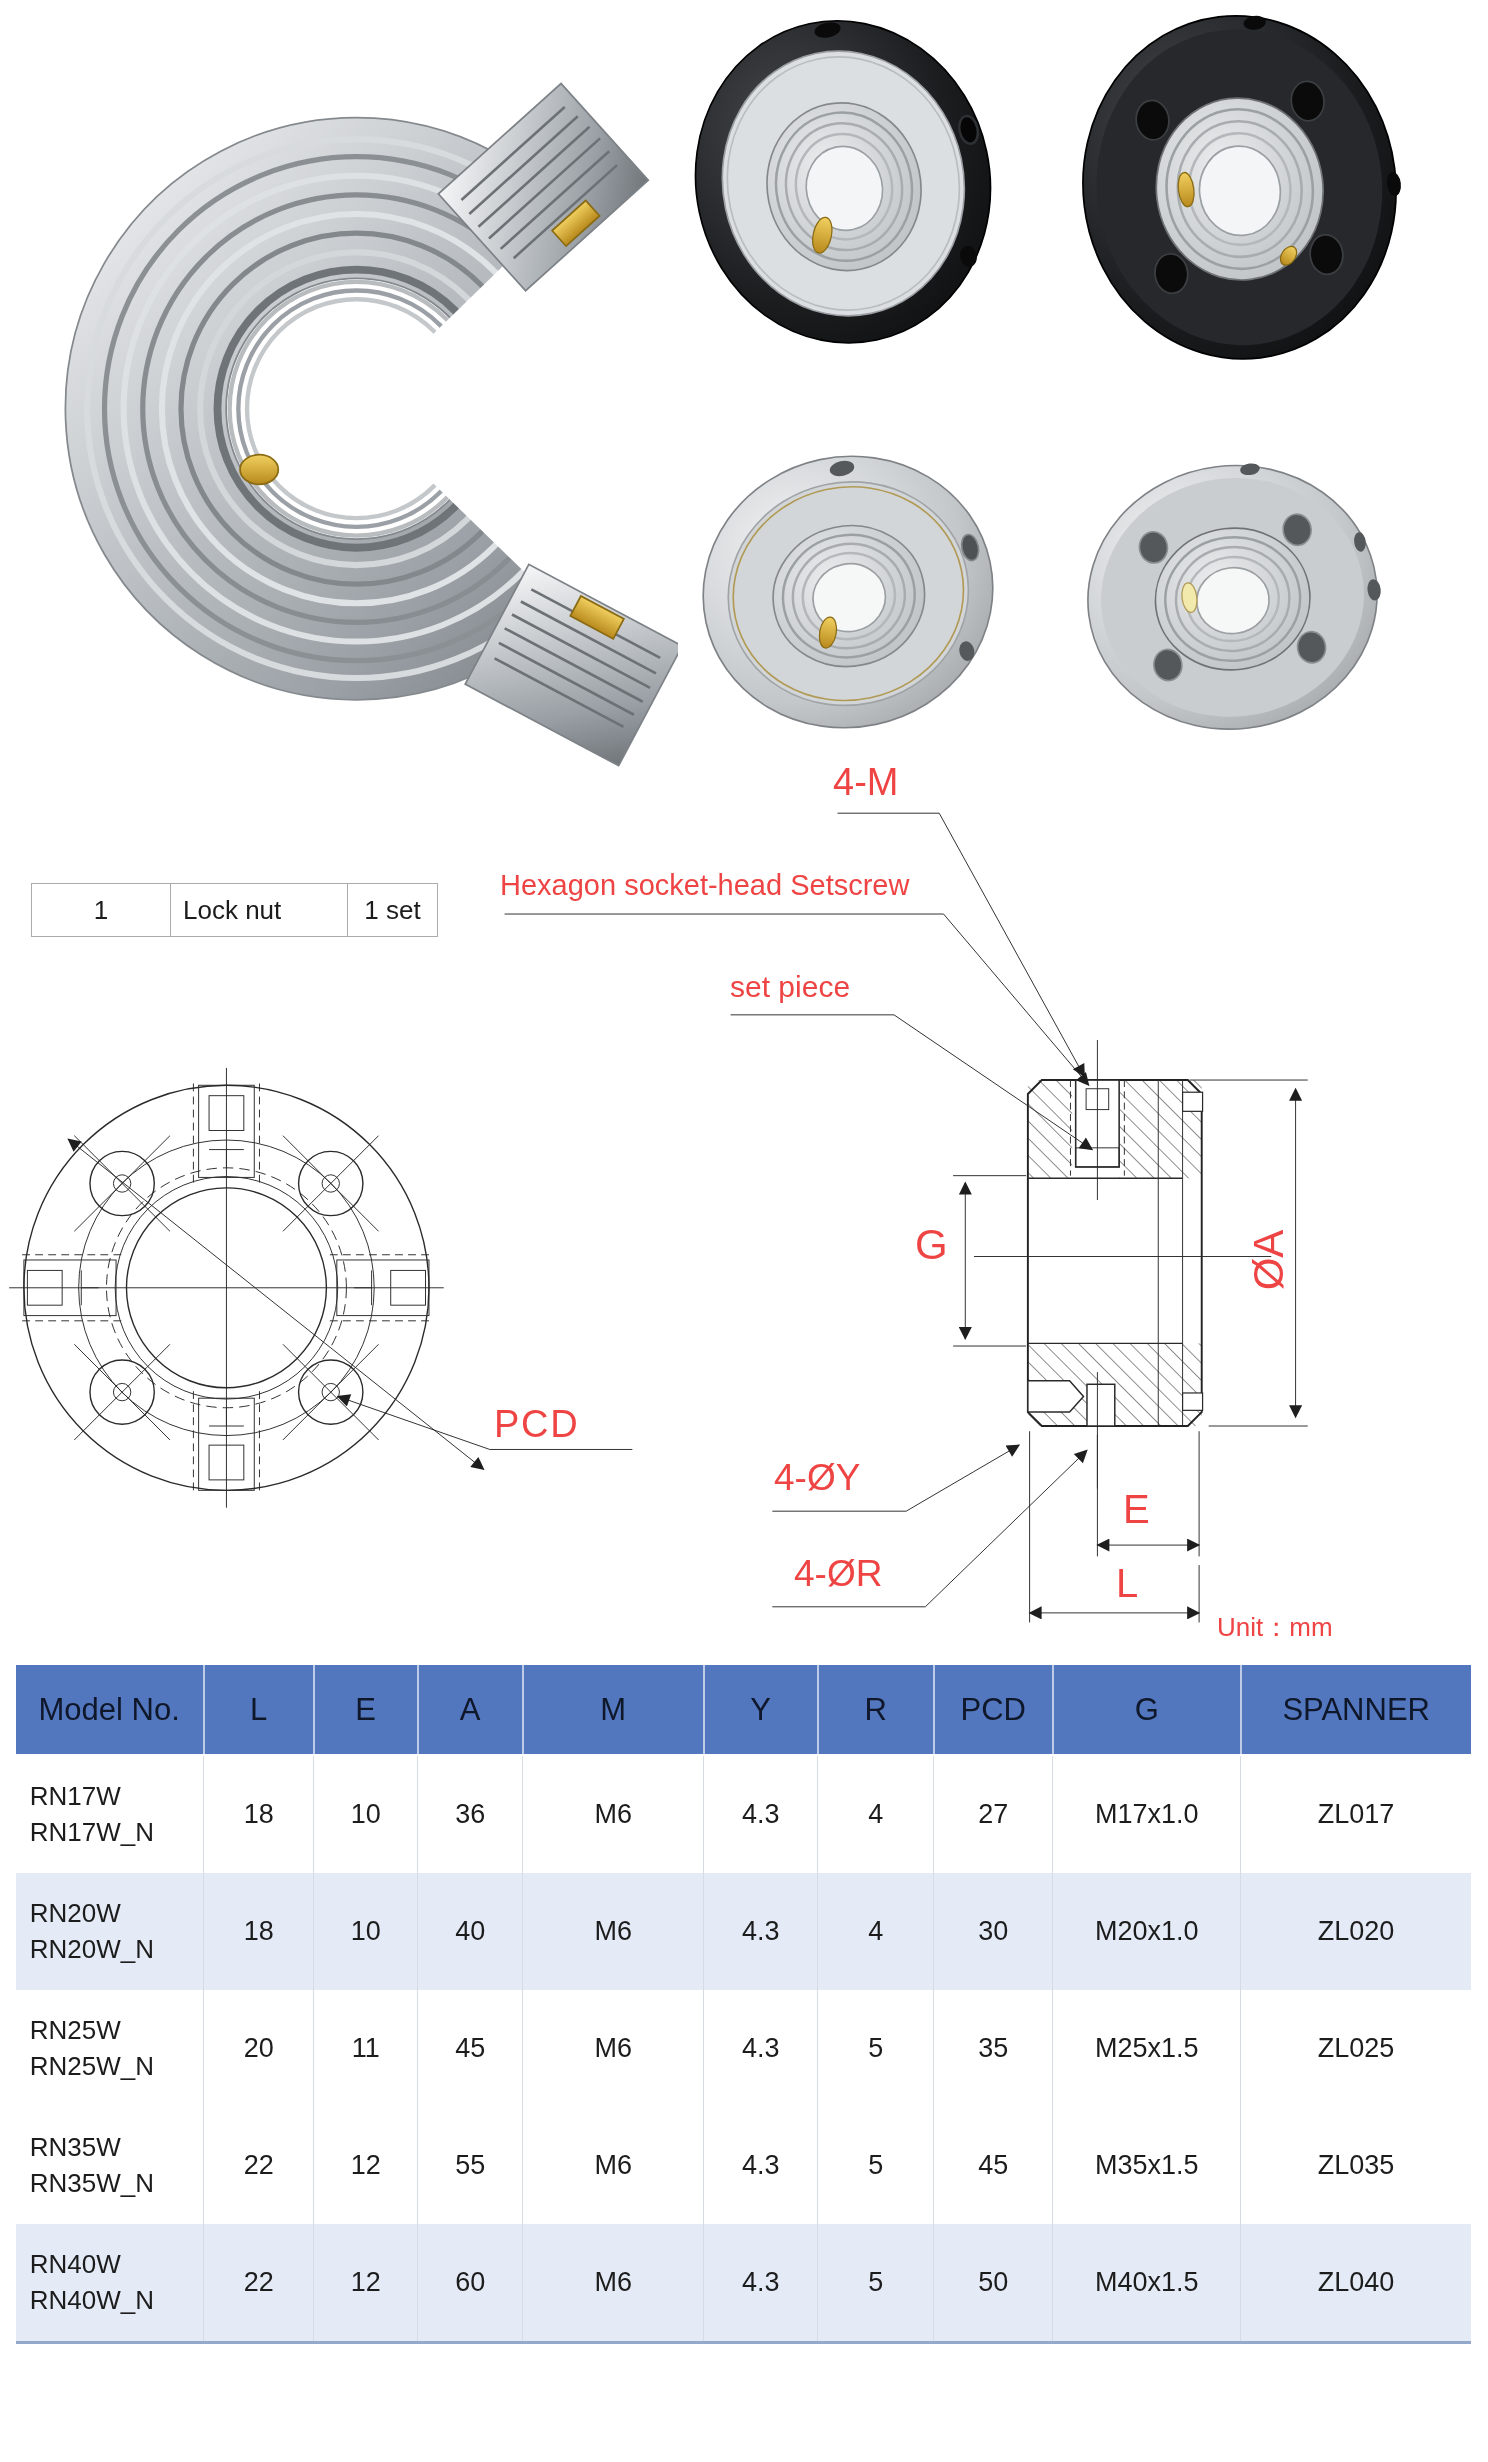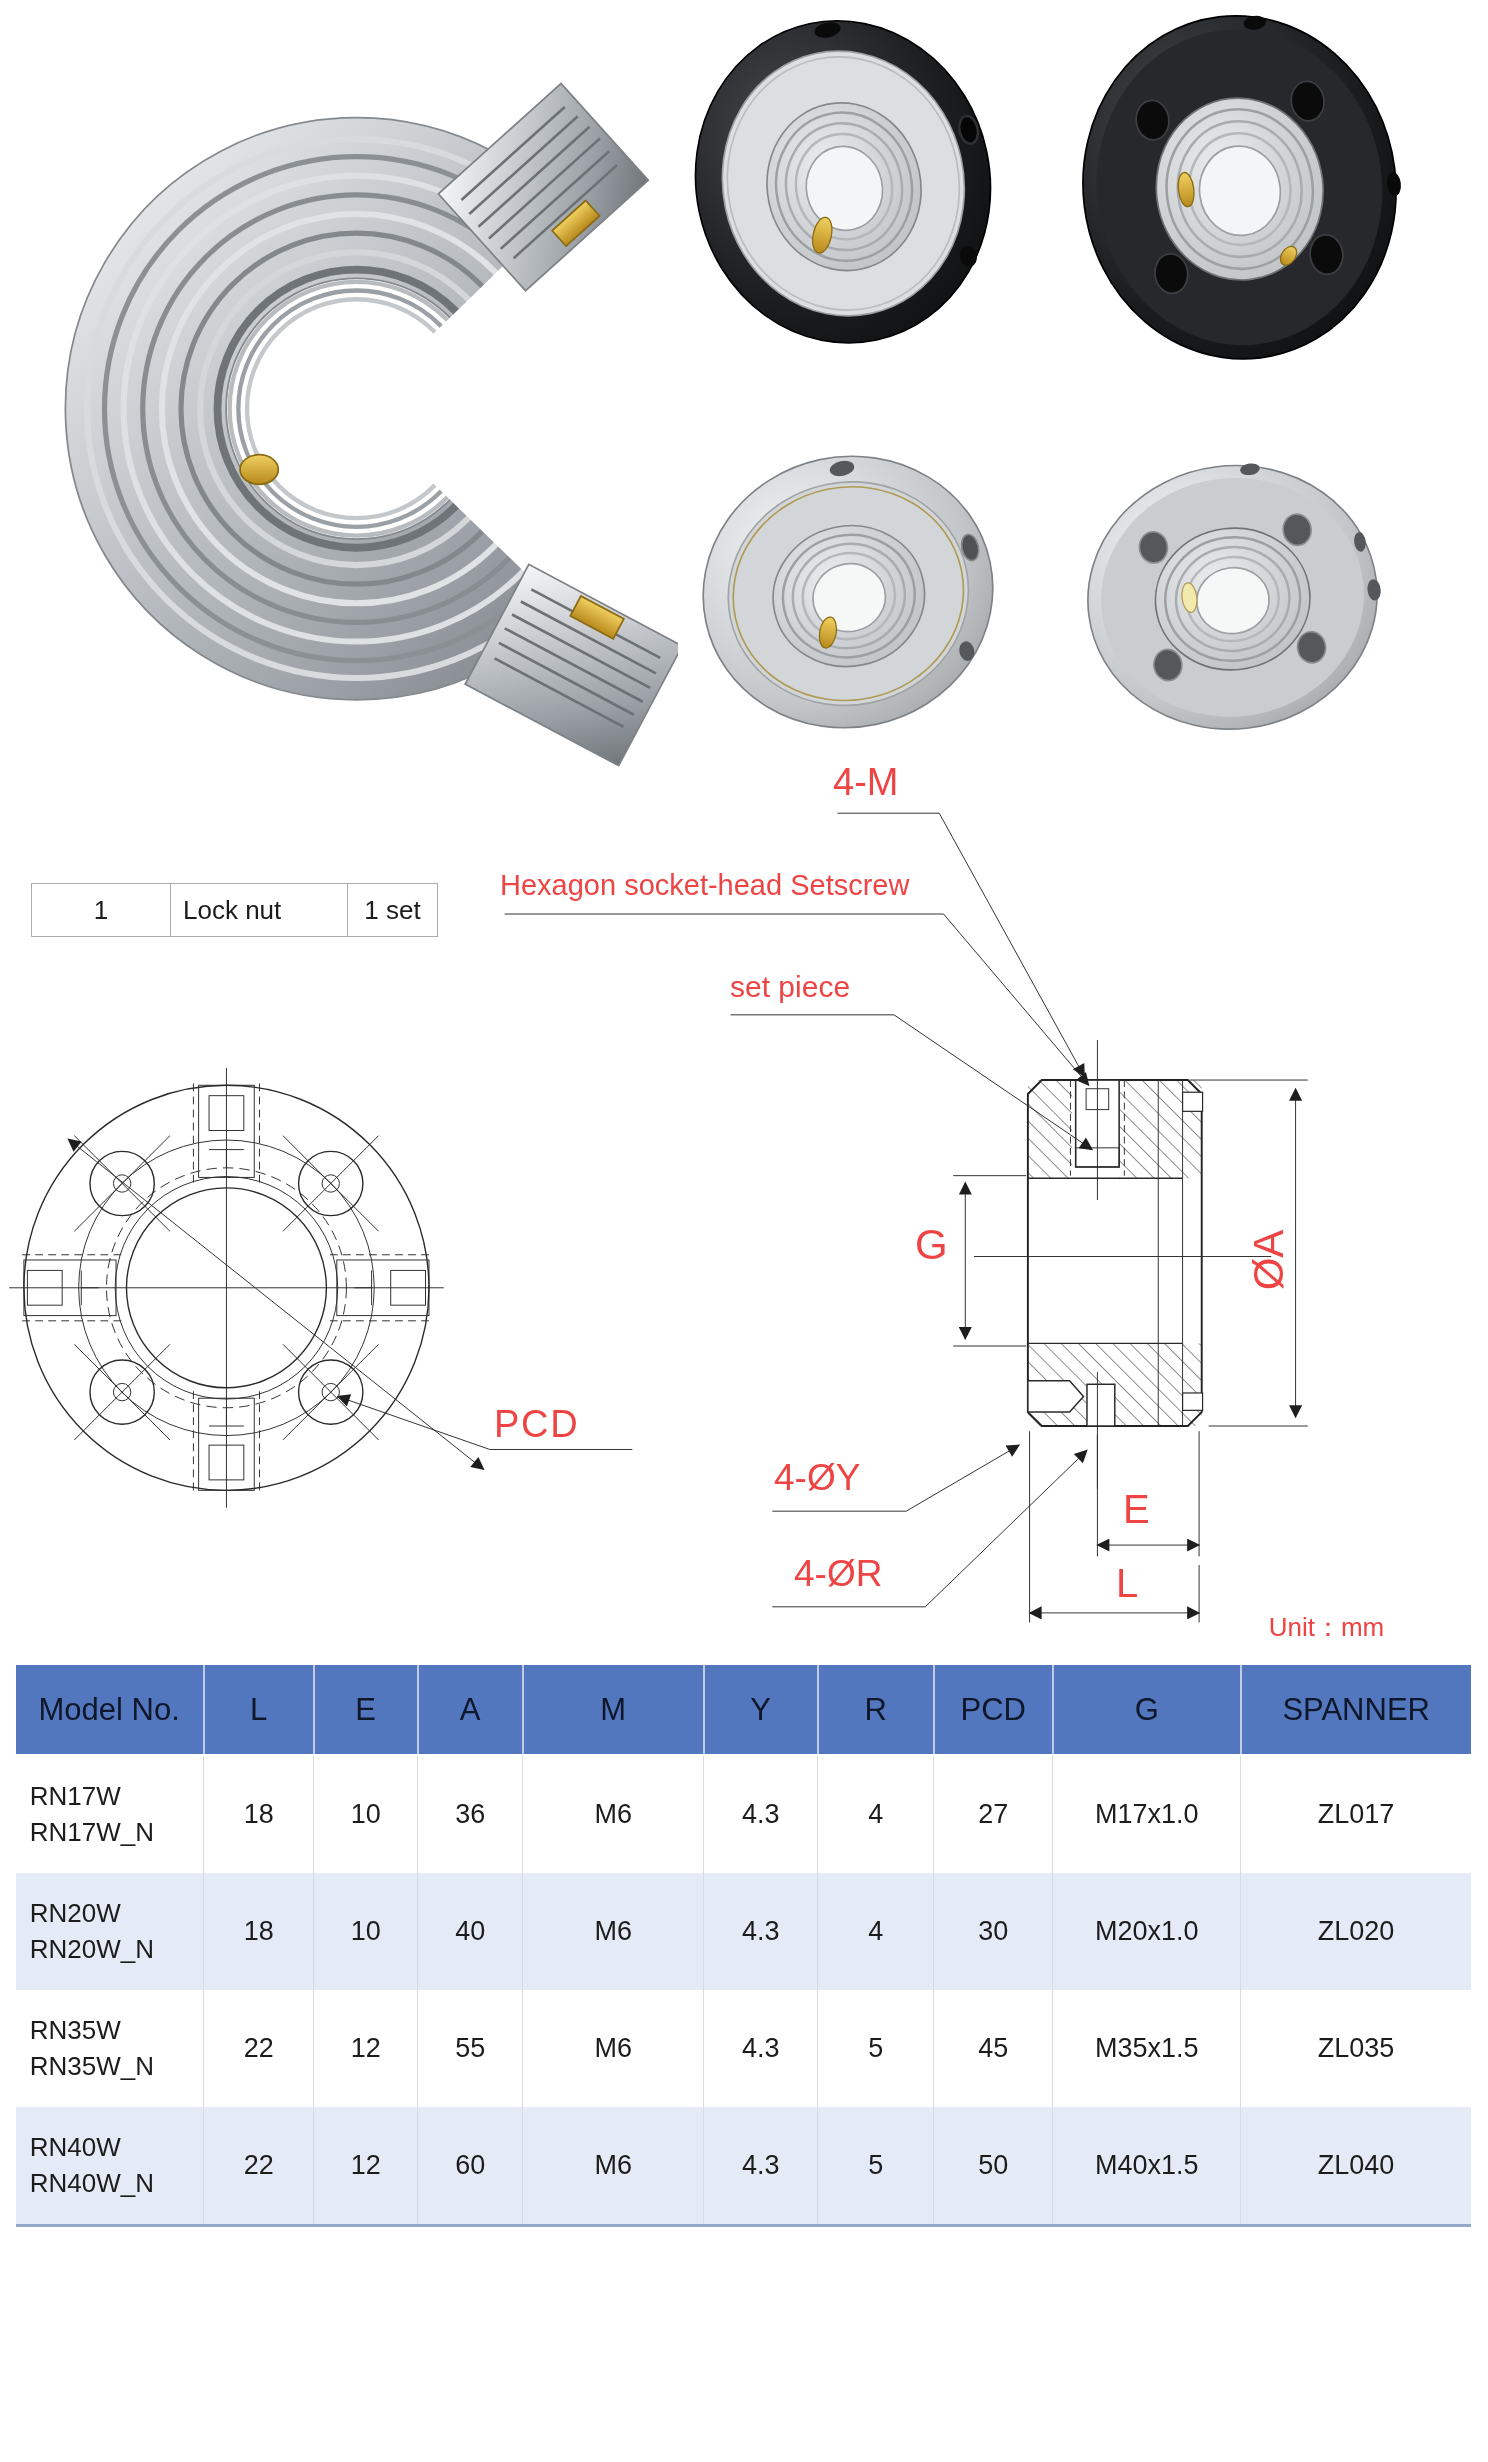--- a/index.html
+++ b/index.html
@@ -370,21 +370,21 @@
   <div class="lbl" style="left:500px;top:871px;font-size:29px;">Hexagon socket-head Setscrew</div>
   <div class="lbl" style="left:730px;top:972px;font-size:30px;">set piece</div>
   <div class="lbl" style="left:494px;top:1405px;font-size:38px;letter-spacing:1.7px;">PCD</div>
   <div class="lbl" style="left:915px;top:1224px;font-size:42px;">G</div>
   <div class="lbl" style="left:1221px;top:1212px;width:96px;height:96px;display:flex;align-items:center;justify-content:center;font-size:42px;transform:rotate(-90deg);">ØA</div>
   <div class="lbl" style="left:774px;top:1459px;font-size:37px;">4-ØY</div>
   <div class="lbl" style="left:794px;top:1555px;font-size:37px;">4-ØR</div>
   <div class="lbl" style="left:1123px;top:1489px;font-size:40px;">E</div>
   <div class="lbl" style="left:1116px;top:1563px;font-size:40px;">L</div>
 
-  <div class="lbl" style="left:1217px;top:1614px;width:219px;text-align:center;font-size:26px;">Unit：mm</div>
+  <div class="lbl" style="left:1217px;top:1614px;width:219px;text-align:left;font-size:26px;">Unit：mm</div>
 
   <table class="spec">
     <colgroup>
       <col style="width:188px">
         <col style="width:110px">
         <col style="width:104px">
         <col style="width:105px">
       <col style="width:181px">
         <col style="width:114px">
         <col style="width:116px">
@@ -430,20 +430,35 @@
       <td>40</td>
       <td>M6</td>
       <td>4.3</td>
       <td>4</td>
       <td>30</td>
       <td>M20x1.0</td>
       <td>ZL020</td>
     </tr>
     <tr>
       <td class="model">
+        <div>RN25W</div>
+        <div>RN25W_N</div>
+      </td>
+      <td>20</td>
+      <td>11</td>
+      <td>45</td>
+      <td>M6</td>
+      <td>4.3</td>
+      <td>5</td>
+      <td>35</td>
+      <td>M25x1.5</td>
+      <td>ZL025</td>
+    </tr>
+    <tr>
+      <td class="model">
         <div>RN35W</div>
         <div>RN35W_N</div>
       </td>
       <td>22</td>
       <td>12</td>
       <td>55</td>
       <td>M6</td>
       <td>4.3</td>
       <td>5</td>
       <td>45</td>

